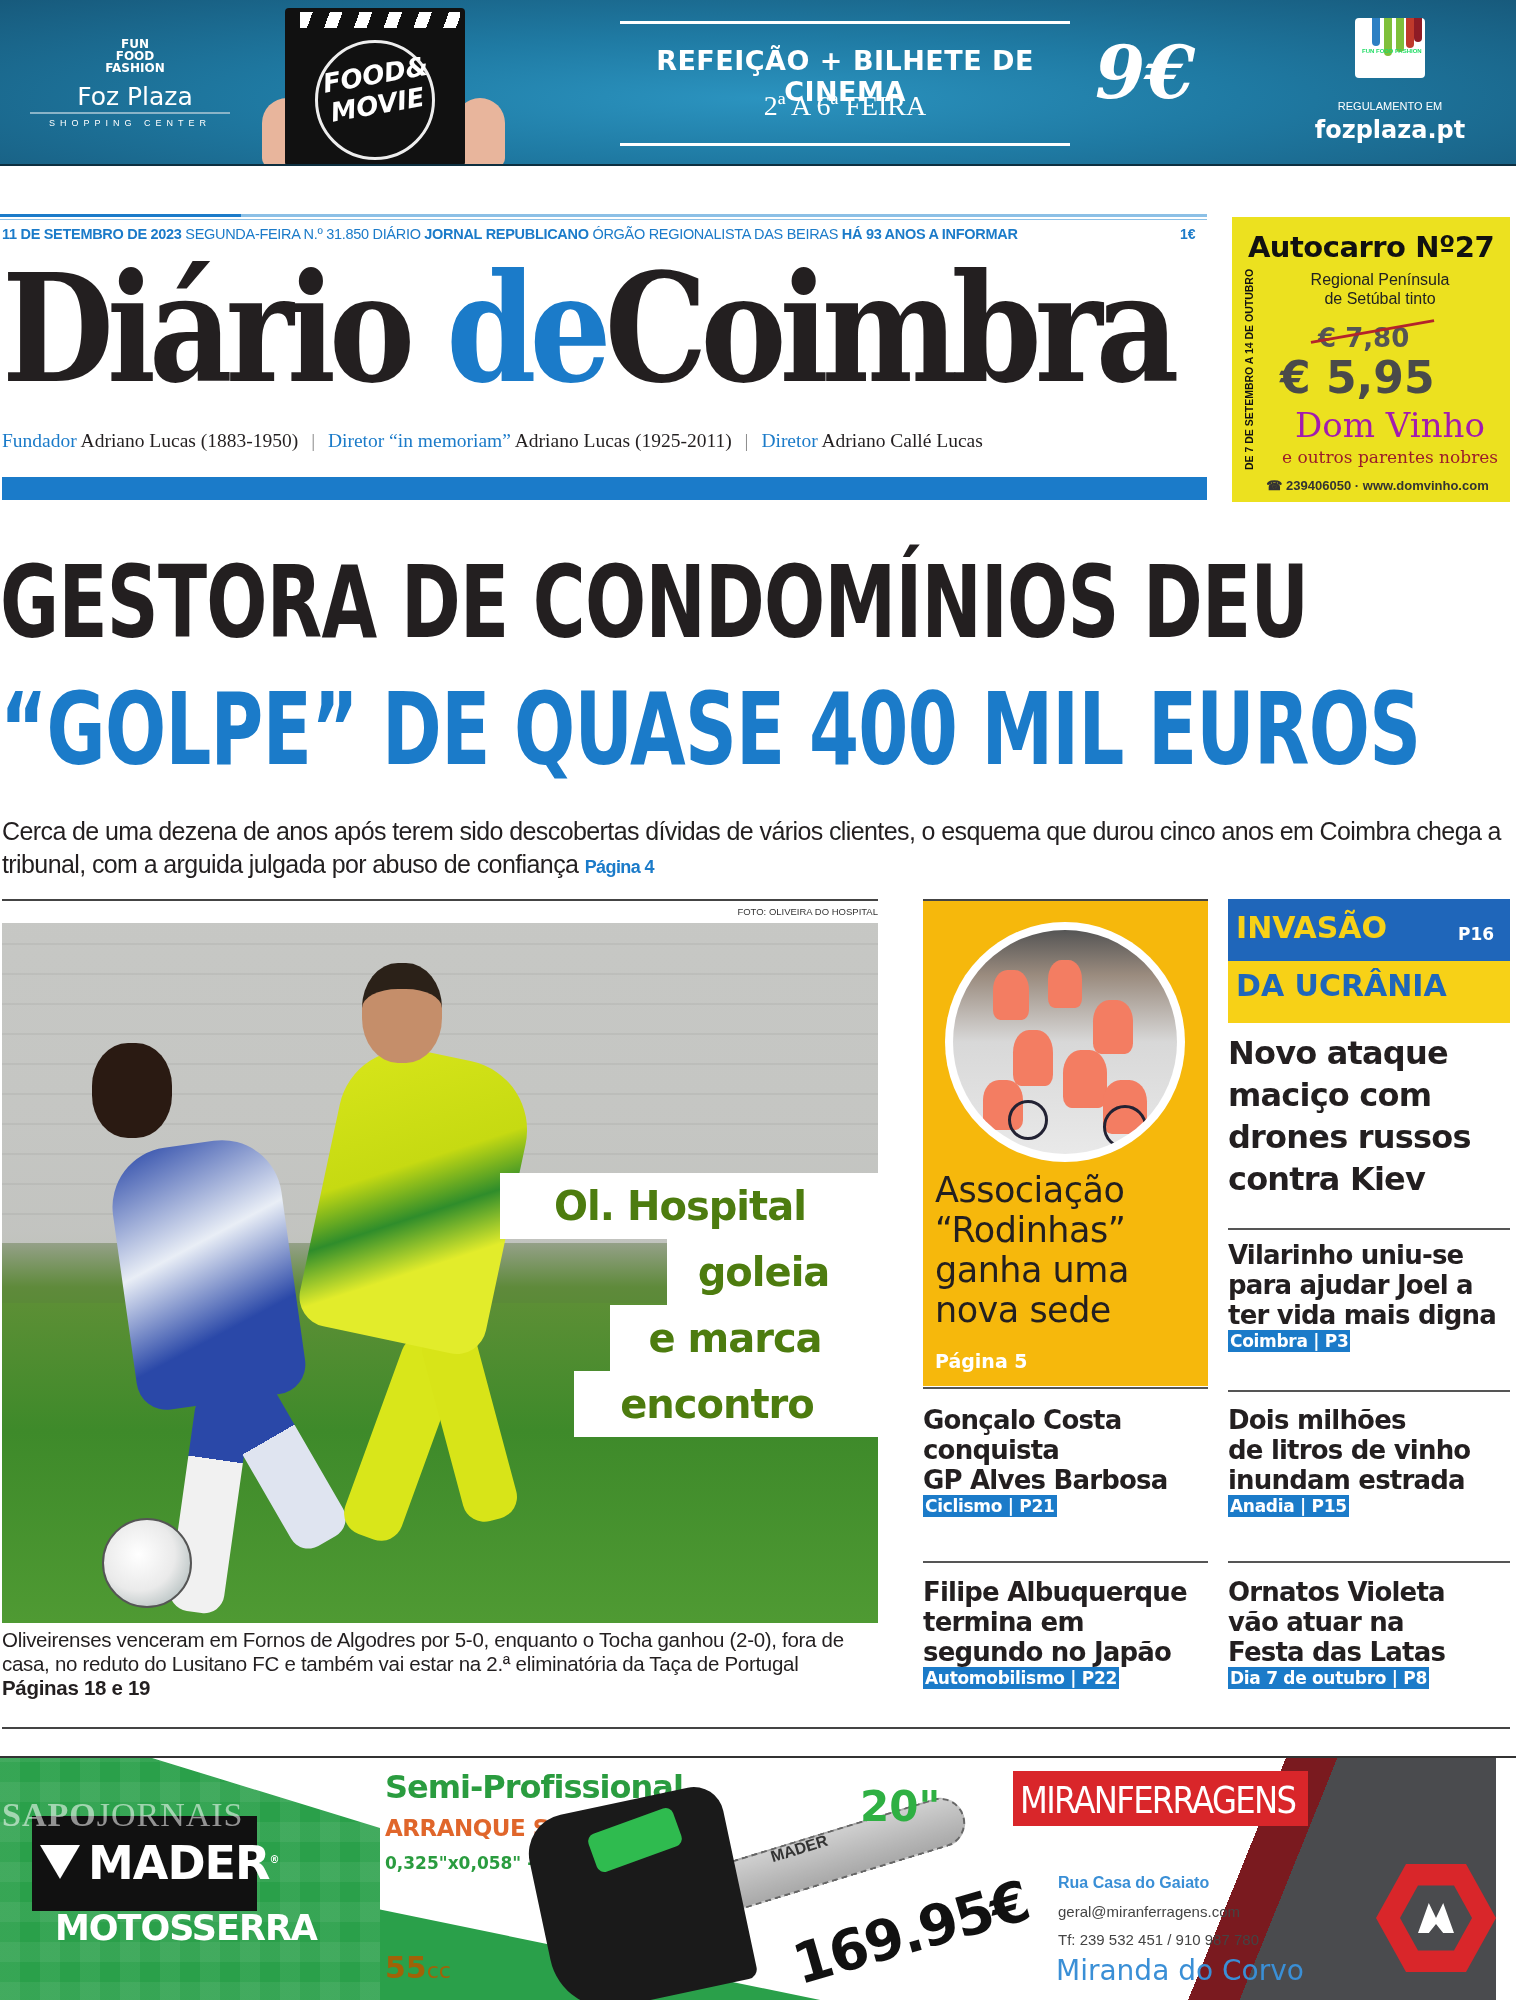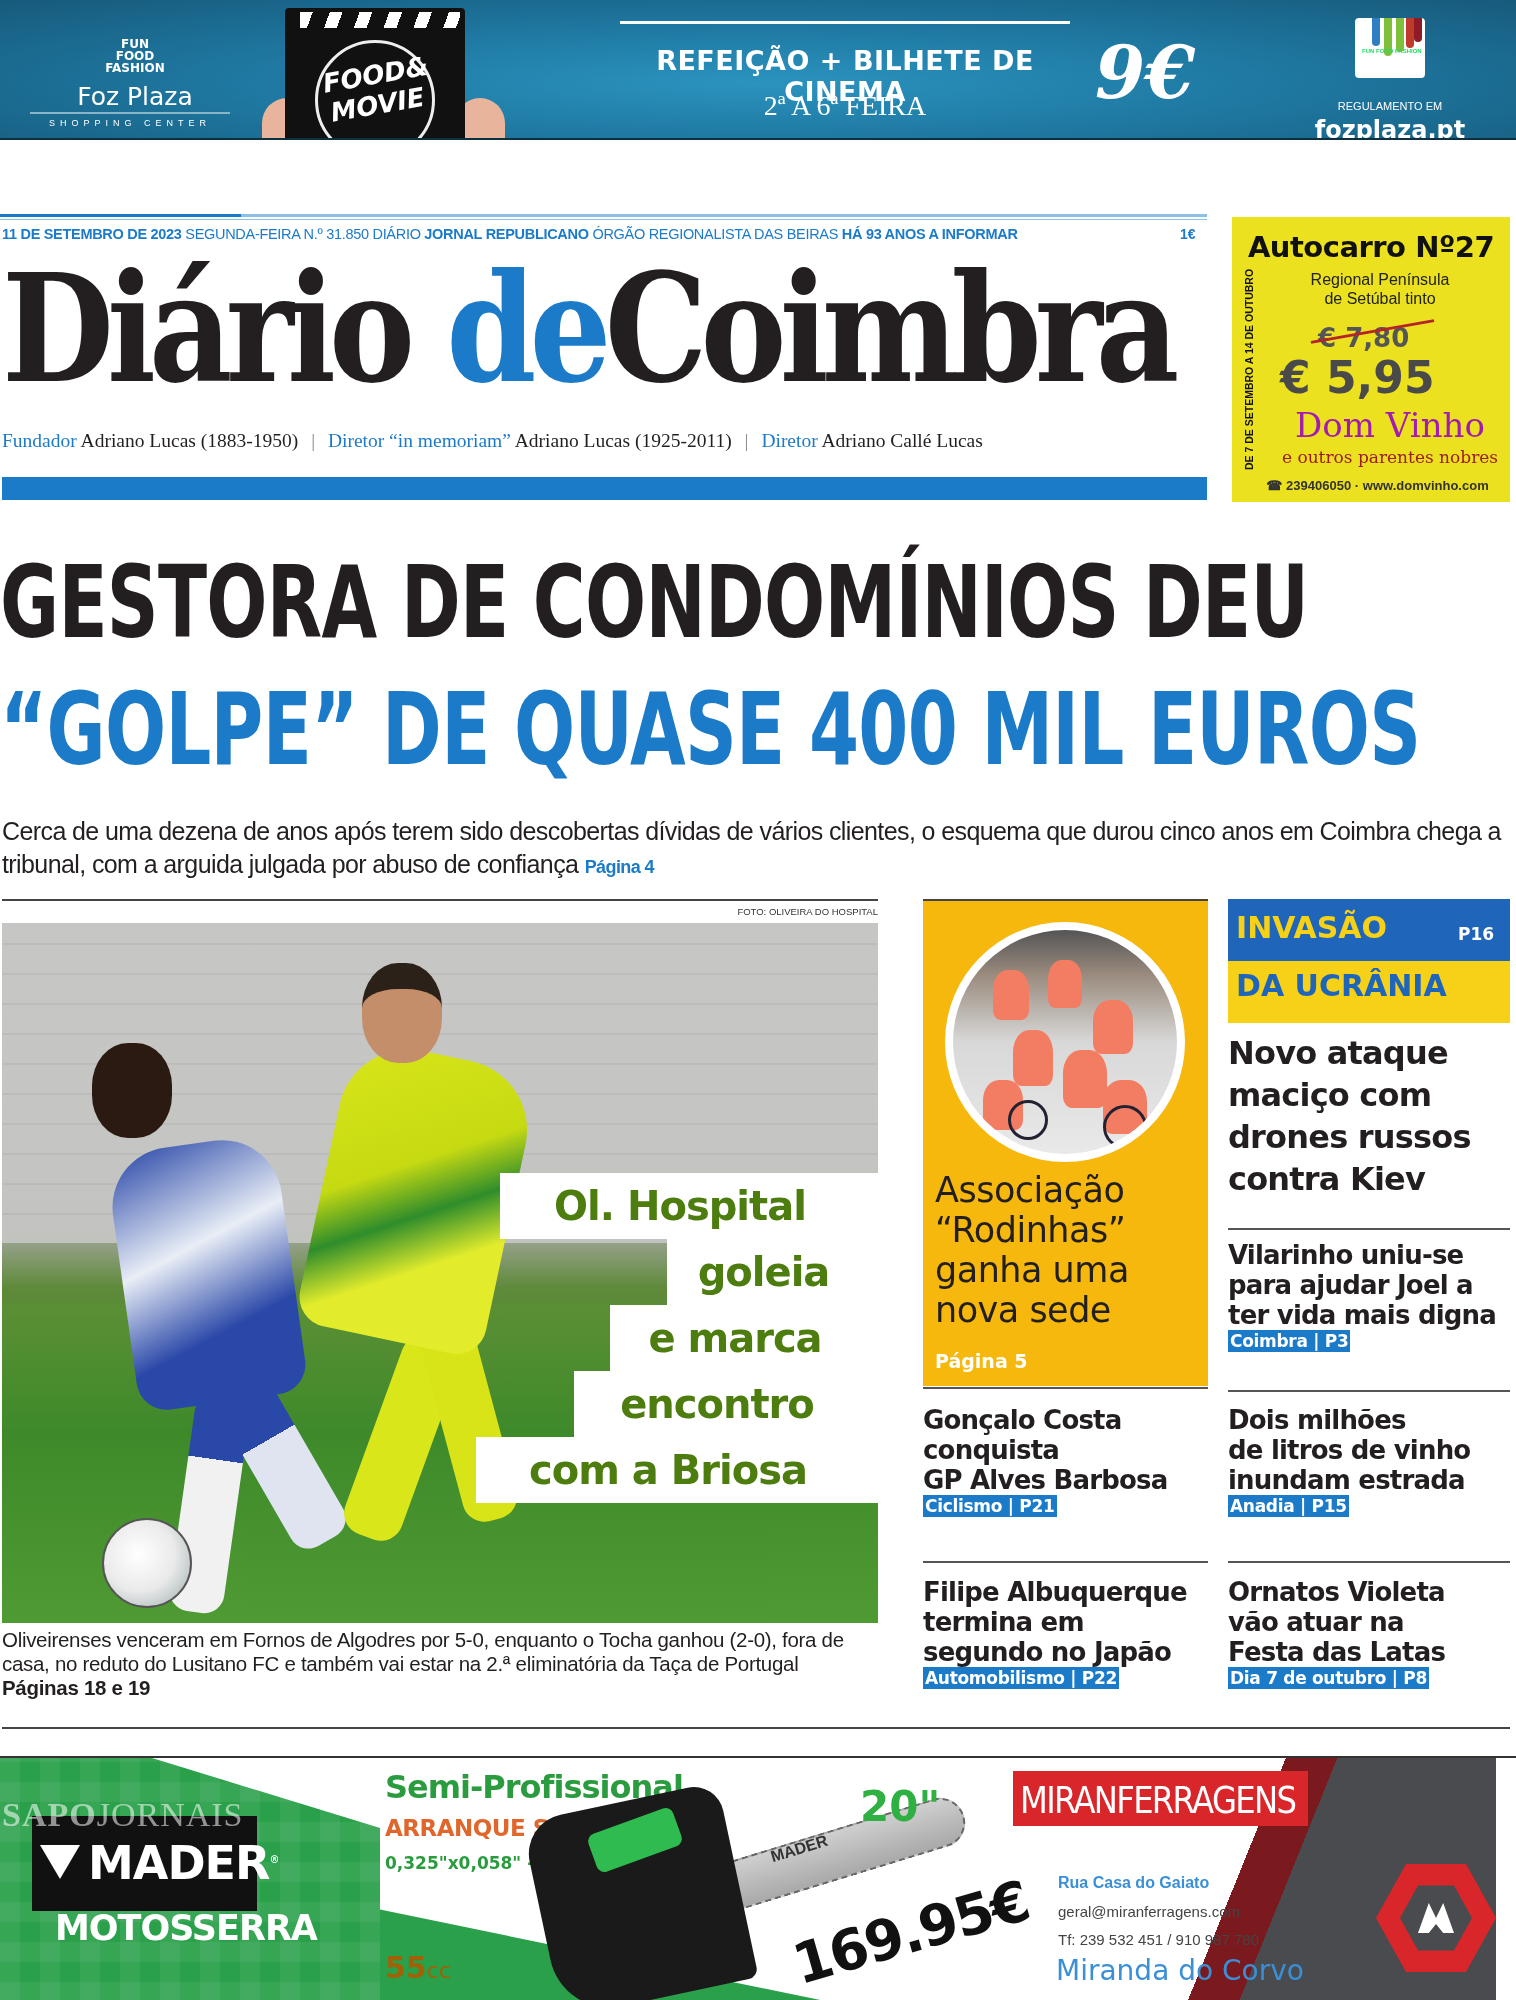--- a/index.html
+++ b/index.html
@@ -1,21 +1,21 @@
 <!DOCTYPE html>
 <html><head>
 <meta charset="utf-8">
 <style>
   * { box-sizing: border-box; margin: 0; padding: 0; }
   html, body { width: 1516px; height: 2000px; background: #ffffff; overflow: hidden; }
   body { position: relative; font-family: "Liberation Sans", sans-serif; color: #231f20; }
   .abs { position: absolute; }
 
   
-  .top-ad { left: 0; top: 0; width: 1516px; height: 140px;
+  .top-ad { left: 0; top: 0; width: 1516px; height: 166px;
     background: radial-gradient(ellipse at 50% 60%, #2b93bf 0%, #1f7aa3 45%, #175a7c 100%);
     border-bottom: 2px solid #0d2f40; overflow: hidden; }
   .fff { left: 105px; top: 38px; width: 60px; color: #fff; font-weight: 900; font-size: 12px; line-height: 12px; text-align: center; font-family: "DejaVu Sans", sans-serif; }
   .foz { left: 70px; top: 82px; width: 130px; color: #fff; font-size: 25px; text-align: center; font-family: "DejaVu Sans", sans-serif; }
   .foz-line { left: 30px; top: 112px; width: 200px; height: 2px; background: #8ab4c8; }
   .shopping { left: 30px; top: 118px; width: 200px; color: #fff; font-size: 9px; letter-spacing: 5px; text-align: center; }
   .clap { left: 285px; top: 8px; width: 180px; height: 158px; background: #111; border-radius: 4px; }
   .clap-stripes { left: 300px; top: 12px; width: 160px; height: 16px;
     background: repeating-linear-gradient(110deg, #fff 0 12px, #111 12px 28px); }
   .clap-circle { left: 315px; top: 40px; width: 120px; height: 120px; border: 3px solid #eee; border-radius: 50%; }
@@ -242,21 +242,20 @@
   <div class="abs p2-leg1"></div>
   <div class="abs p2-leg2"></div>
   <div class="abs p2-body"></div>
   <div class="abs p2-head"></div>
   <div class="abs ball"></div>
 
   <div class="abs overlay-line" style="left:498px; top:250px; width:378px;">Ol. Hospital</div>
   <div class="abs overlay-line" style="left:608px; top:382px; width:268px;">e marca</div>
   <div class="abs overlay-line" style="left:665px; top:316px; width:211px;">goleia</div>
   <div class="abs overlay-line" style="left:572px; top:448px; width:304px;">encontro</div>
-  <div class="abs overlay-line" style="left:474px; top:514px; width:402px;">com a Briosa</div>
 </div>
 <div class="abs caption">
   <span>Oliveirenses venceram em Fornos de Algodres por 5-0, enquanto o Tocha ganhou (2-0), fora de casa, no reduto do Lusitano FC e também vai estar na 2.ª eliminatória da Taça de Portugal</span>
   <b>Páginas 18 e 19</b>
 </div>
 
 <div class="abs yellow-box"></div>
 <div class="abs circle-photo"></div>
 <div class="abs circle-inner">
   <div class="abs rider" style="left:40px; top:40px; width:36px; height:50px;"></div>

